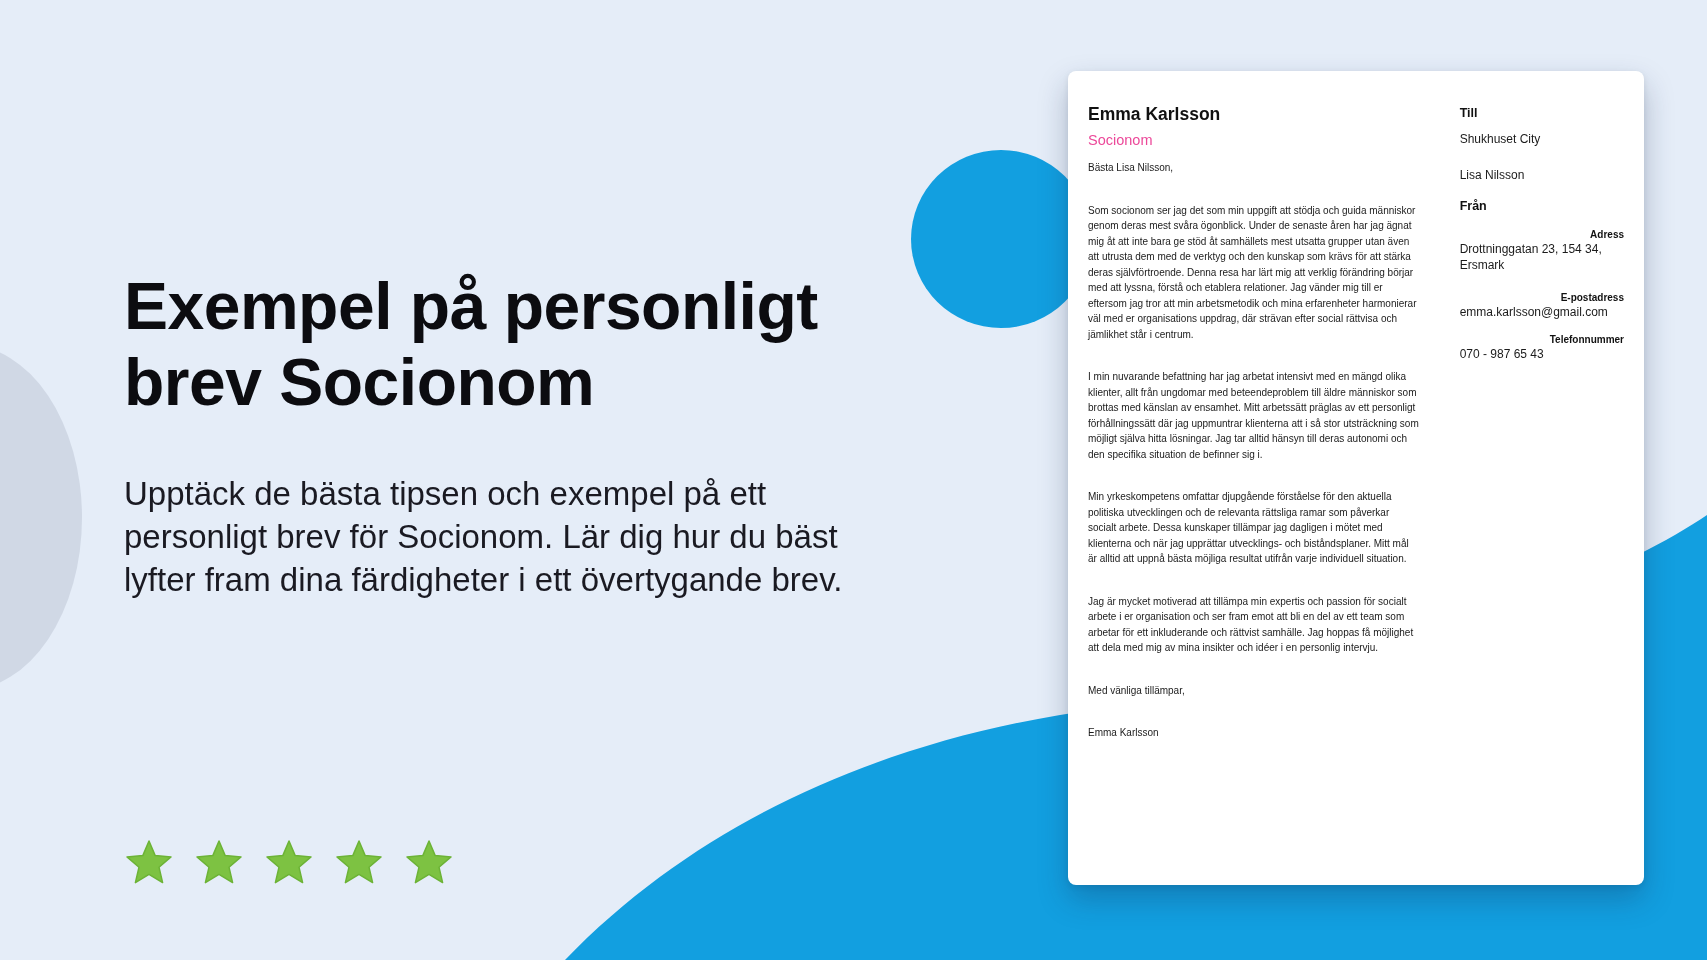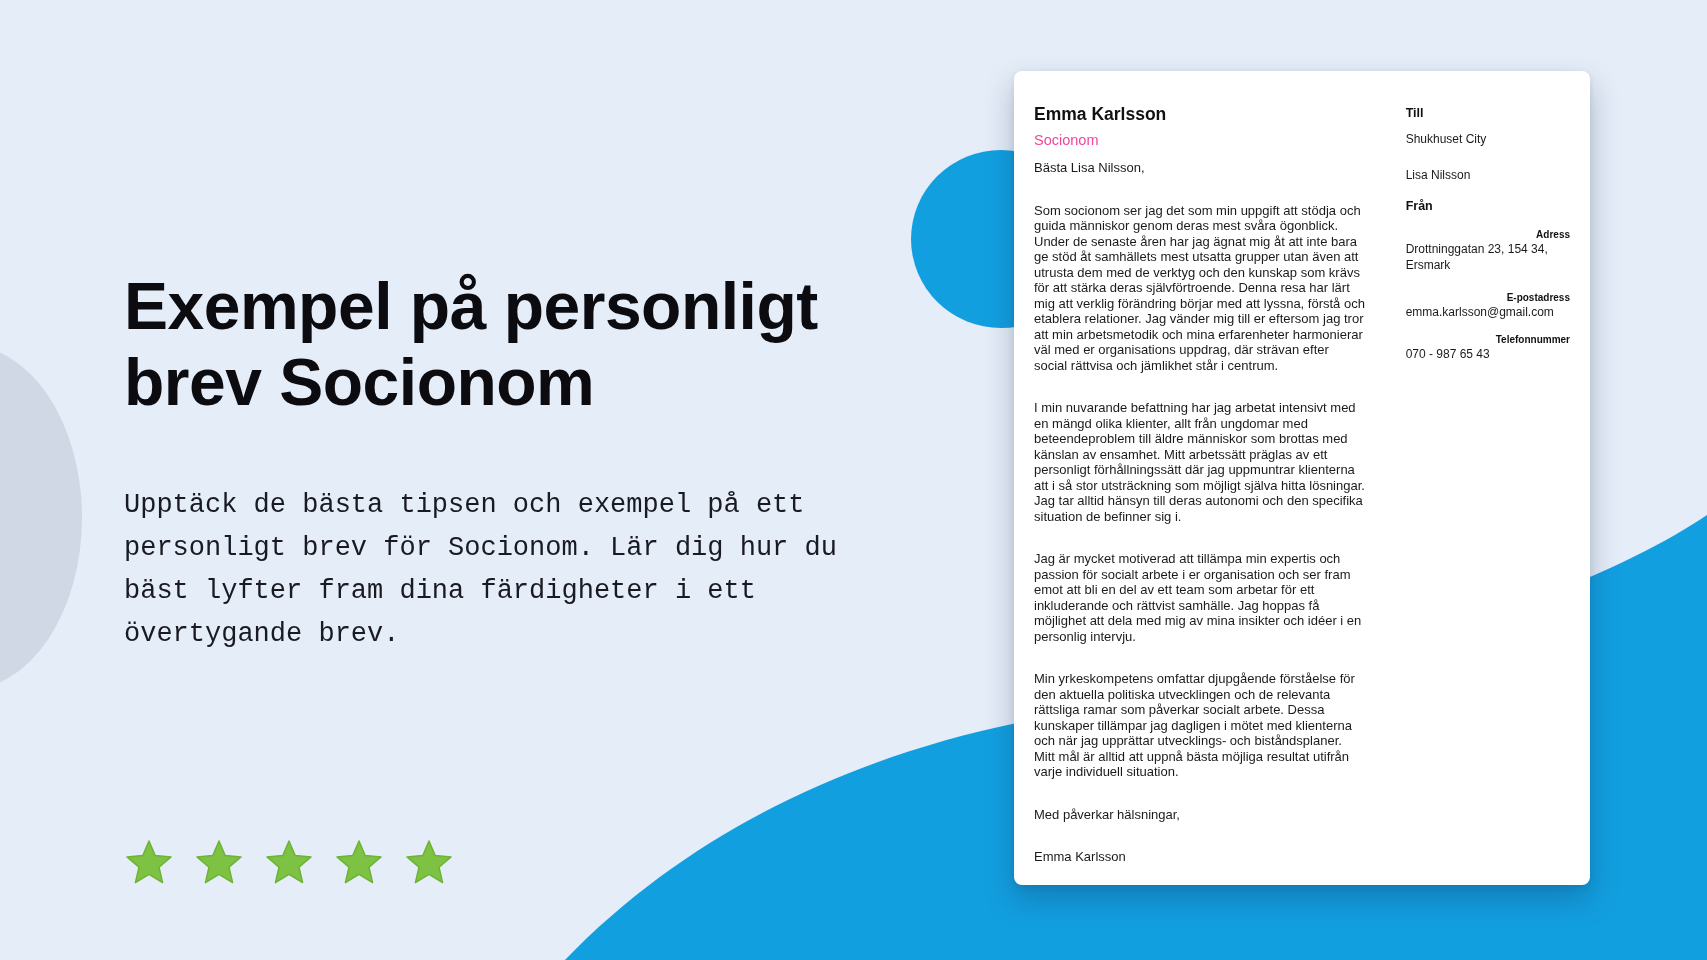--- a/index.html
+++ b/index.html
@@ -34,58 +34,57 @@
       left: 124px; top: 268px;
       width: 800px;
       font-size: 66px;
       line-height: 76px;
       font-weight: 700;
       color: #0c0c10;
       letter-spacing: -0.5px;
     }
     .hero-sub {
       position: absolute;
-      left: 124px; top: 484px;
+      left: 124px; top: 472px;
       width: 760px;
-      font-size: 27px;
+      font-size: 33px;
       line-height: 43px;
       color: #1a1a22;
-      font-family: Liberation Mono, monospace;
     }
     .stars {
       position: absolute;
       left: 124px; top: 838px;
       display: flex;
       gap: 20px;
     }
     .star svg { width: 50px; height: 50px; display: block; }
     .letter {
       position: absolute;
-      left: 1014px; top: 71px;
+      left: 1068px; top: 71px;
       width: 576px; height: 814px;
       background: #ffffff;
       border-radius: 8px;
       box-shadow: 0 14px 30px rgba(20, 40, 80, 0.28), 0 2px 6px rgba(0,0,0,0.08);
       padding: 32px 20px 20px 20px;
       display: flex;
     }
     .letter-main { width: 343px; }
     .letter-name {
       font-size: 17.5px;
       font-weight: 700;
       color: #111;
       margin-top: 1px;
     }
     .letter-role {
       font-size: 14.5px;
       margin-top: 7px;
       color: #ec4899;
     }
     .letter-text {
-      font-size: 13px;
+      font-size: 10px;
       line-height: 15.5px;
       color: #1b1b1b;
     }
     .greeting { margin-top: 12px; }
     .para { margin-top: 27px; }
     .letter-side {
       margin-left: 40px;
       width: 170px;
       padding-top: 3px;
     }
@@ -150,23 +149,23 @@
   </span>
 </div>
 
 <div class="letter">
   <div class="letter-main">
     <div class="letter-name">Emma Karlsson</div>
     <div class="letter-role">Socionom</div>
     <p class="letter-text greeting">Bästa Lisa Nilsson,</p>
     <p class="letter-text para">Som socionom ser jag det som min uppgift att stödja och guida människor genom deras mest svåra ögonblick. Under de senaste åren har jag ägnat mig åt att inte bara ge stöd åt samhällets mest utsatta grupper utan även att utrusta dem med de verktyg och den kunskap som krävs för att stärka deras självförtroende. Denna resa har lärt mig att verklig förändring börjar med att lyssna, förstå och etablera relationer. Jag vänder mig till er eftersom jag tror att min arbetsmetodik och mina erfarenheter harmonierar väl med er organisations uppdrag, där strävan efter social rättvisa och jämlikhet står i centrum.</p>
     <p class="letter-text para">I min nuvarande befattning har jag arbetat intensivt med en mängd olika klienter, allt från ungdomar med beteendeproblem till äldre människor som brottas med känslan av ensamhet. Mitt arbetssätt präglas av ett personligt förhållningssätt där jag uppmuntrar klienterna att i så stor utsträckning som möjligt själva hitta lösningar. Jag tar alltid hänsyn till deras autonomi och den specifika situation de befinner sig i.</p>
+    <p class="letter-text para">Min yrkeskompetens omfattar djupgående förståelse för den aktuella politiska utvecklingen och de relevanta rättsliga ramar som påverkar socialt arbete. Dessa kunskaper tillämpar jag dagligen i mötet med klienterna och när jag upprättar utvecklings- och biståndsplaner. Mitt mål är alltid att uppnå bästa möjliga resultat utifrån varje individuell situation.</p>
     <p class="letter-text para">Jag är mycket motiverad att tillämpa min expertis och passion för socialt arbete i er organisation och ser fram emot att bli en del av ett team som arbetar för ett inkluderande och rättvist samhälle. Jag hoppas få möjlighet att dela med mig av mina insikter och idéer i en personlig intervju.</p>
-    <p class="letter-text para">Min yrkeskompetens omfattar djupgående förståelse för den aktuella politiska utvecklingen och de relevanta rättsliga ramar som påverkar socialt arbete. Dessa kunskaper tillämpar jag dagligen i mötet med klienterna och när jag upprättar utvecklings- och biståndsplaner. Mitt mål är alltid att uppnå bästa möjliga resultat utifrån varje individuell situation.</p>
-    <p class="letter-text para">Med påverkar hälsningar,</p>
+    <p class="letter-text para">Med vänliga tillämpar,</p>
     <p class="letter-text para">Emma Karlsson</p>
   </div>
 
   <div class="letter-side">
     <div class="side-head">Till</div>
     <div class="side-line" style="margin-top:12px">Shukhuset City</div>
     <div class="side-line" style="margin-top:20px">Lisa Nilsson</div>
 
     <div class="side-head" style="margin-top:16px">Från</div>
 

